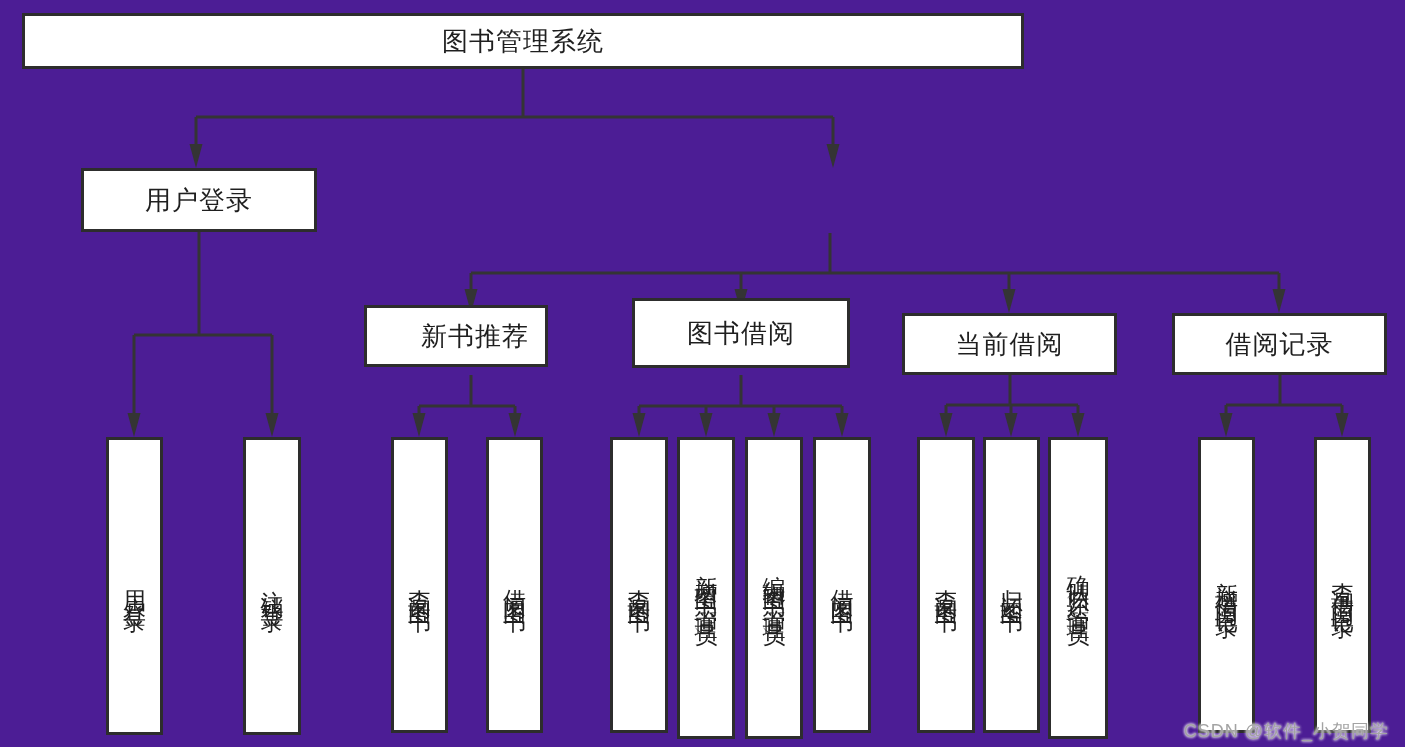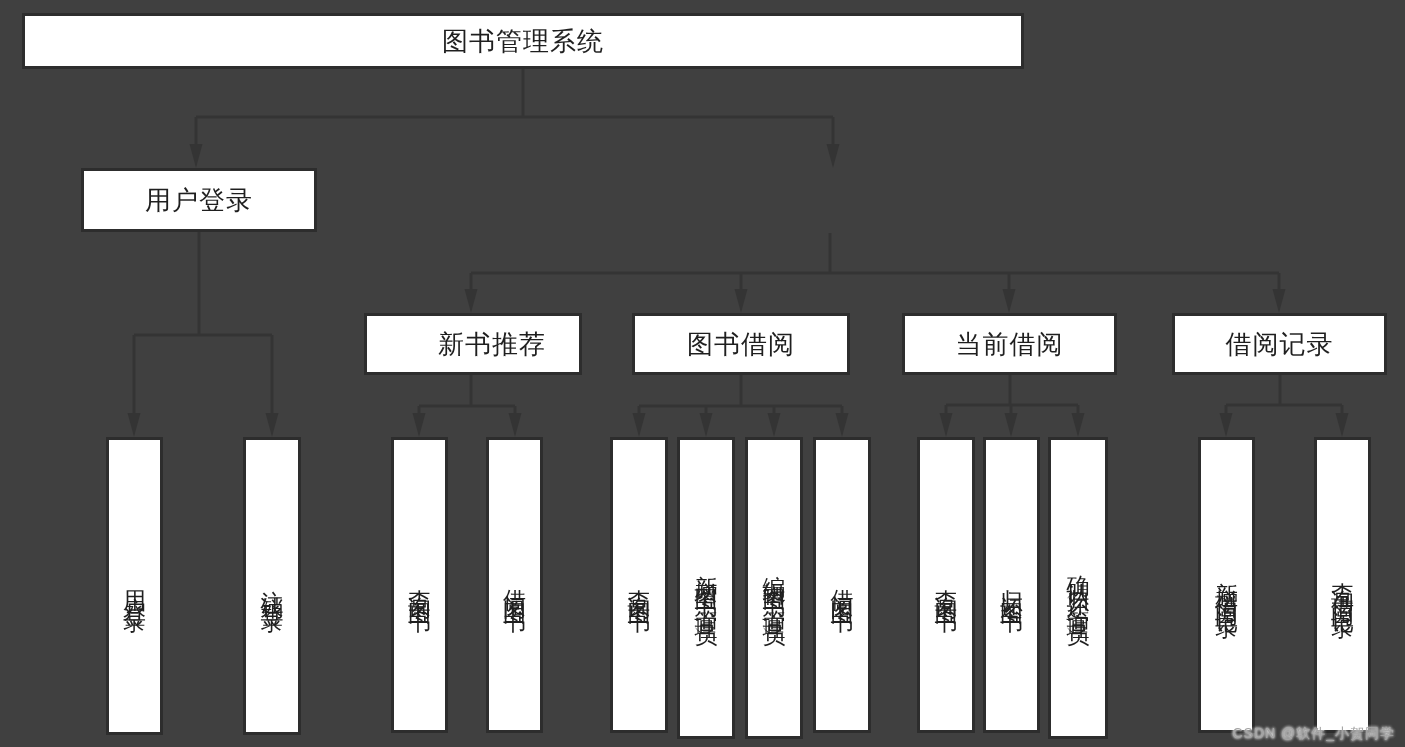--- a/index.html
+++ b/index.html
@@ -1,20 +1,20 @@
 <!DOCTYPE html>
 <html><head>
 <meta charset="utf-8">
 <style>
   html, body { margin: 0; padding: 0; background: #ffffff; }
   .stage {
     position: relative;
     width: 1405px;
     height: 747px;
-    background: #404040;
+    background: #4c1d95;
     overflow: hidden;
     font-family: "Liberation Sans", "DejaVu Sans", sans-serif;
   }
   .connectors {
     position: absolute;
     left: 0; top: 0;
     width: 1405px; height: 747px;
     pointer-events: none;
   }
   .node {
@@ -35,23 +35,23 @@
   .node.v span {
     writing-mode: vertical-rl;
     text-orientation: mixed;
     font-size: 23px;
     letter-spacing: 7px;
     line-height: 1;
     white-space: nowrap;
   }
   .watermark {
     position: absolute;
-    right: 10px;
+    right: 16px;
     bottom: 4px;
-    font-size: 14px;
+    font-size: 18px;
     letter-spacing: 1px;
     color: #a3a3a3;
     text-shadow: 0 0 3px #ffffff, 0 0 3px #ffffff;
     white-space: nowrap;
     z-index: 5;
     margin-left: 29px;
   }
 </style>
 </head>
 <body>
@@ -109,24 +109,24 @@
   </svg>
 
   <div class="node h" style="left:22px; top:13px; width:1002px; height:56px;">
     <span>图书管理系统</span>
   </div>
 
   <div class="node h" style="left:81px; top:168px; width:236px; height:64px;">
     <span>用户登录</span>
   </div>
 
-  <div class="node h" style="left:364px; top:313px; width:218px; height:62px;padding-left:38px;">
+  <div class="node h" style="left:364px; top:305px; width:184px; height:62px;padding-left:38px;">
     <span>新书推荐</span>
   </div>
-  <div class="node h" style="left:632px; top:313px; width:218px; height:62px;">
+  <div class="node h" style="left:632px; top:298px; width:218px; height:70px;">
     <span>图书借阅</span>
   </div>
   <div class="node h" style="left:902px; top:313px; width:215px; height:62px;font-family:Liberation Mono, monospace;">
     <span>当前借阅</span>
   </div>
   <div class="node h" style="left:1172px; top:313px; width:215px; height:62px;text-align:right;">
     <span>借阅记录</span>
   </div>
 
   <div class="node v" style="left:106px; top:437px; width:57px; height:298px;">

